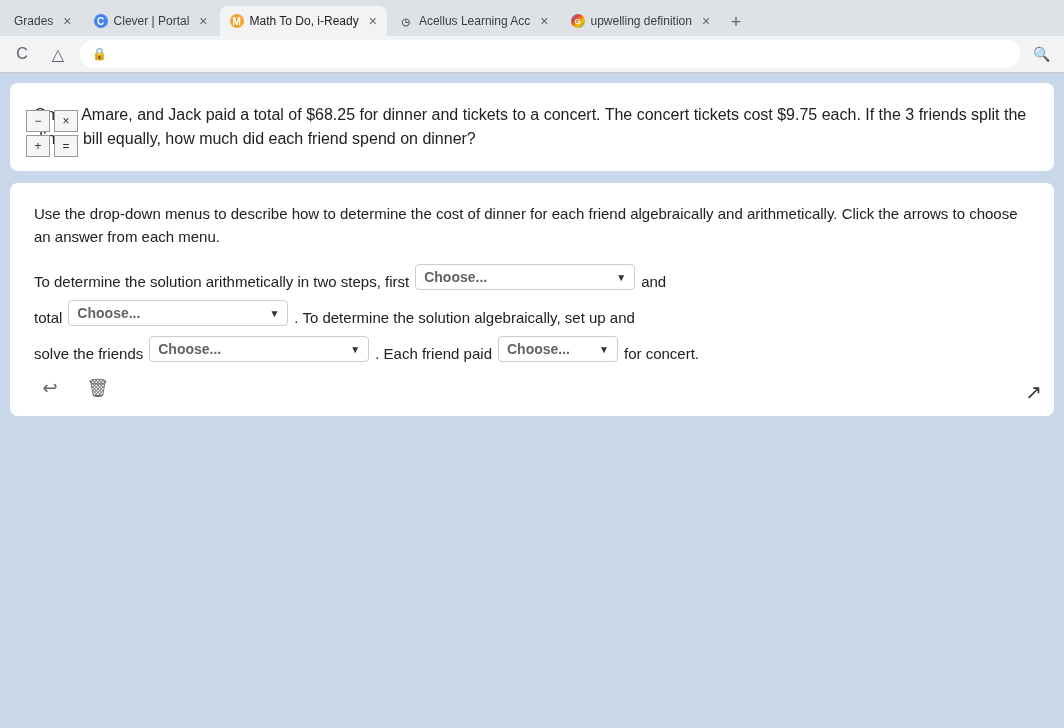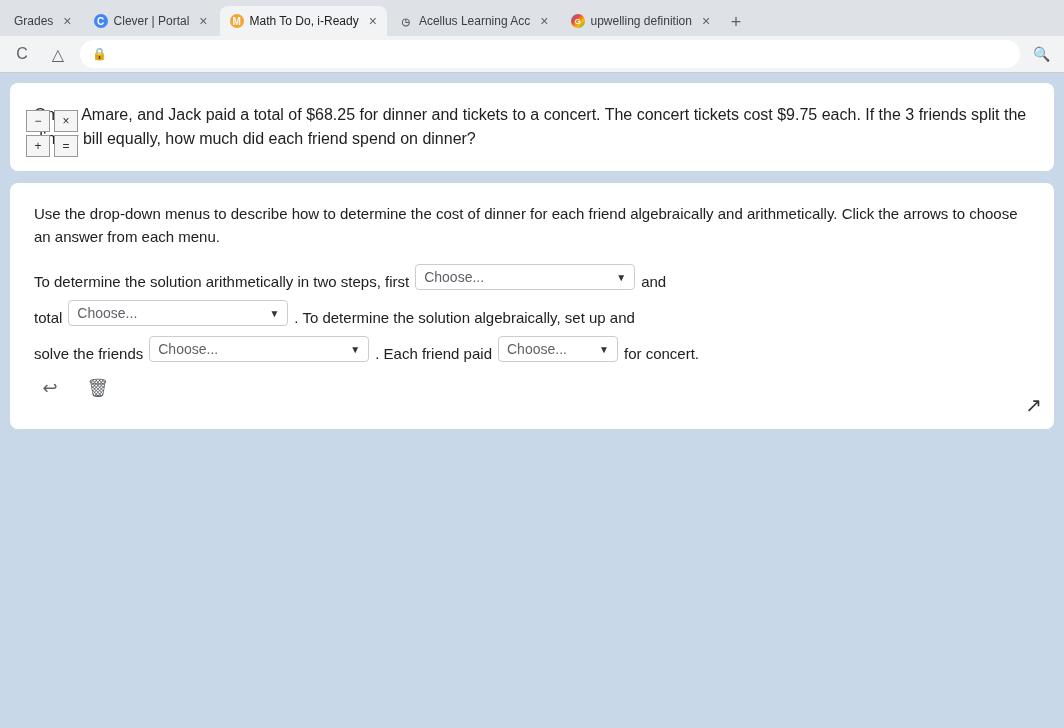--- a/index.html
+++ b/index.html
@@ -178,21 +178,21 @@
       align-items: center;
       justify-content: center;
       cursor: pointer;
       color: #333;
     }
 
     
     .answer-card {
       background: white;
       border-radius: 8px;
-      padding: 20px 24px 25px 24px;
+      padding: 20px 24px 12px 24px;
       font-size: 15px;
       color: #202124;
       flex: 0 0 auto;
     }
 
     .answer-card .instructions {
       font-size: 15px;
       margin-bottom: 16px;
       line-height: 1.5;
     }
@@ -211,20 +211,21 @@
       align-items: center;
       border: 1px solid #ccc;
       border-radius: 4px;
       padding: 4px 8px;
       background: white;
       cursor: pointer;
       font-size: 14px;
       color: #5f6368;
       min-width: 220px;
       justify-content: space-between;
+      font-weight: bold;
     }
 
     .dropdown-select .arrow {
       font-size: 10px;
       color: #333;
       margin-left: 8px;
     }
 
     .bottom-actions {
       display: flex;

